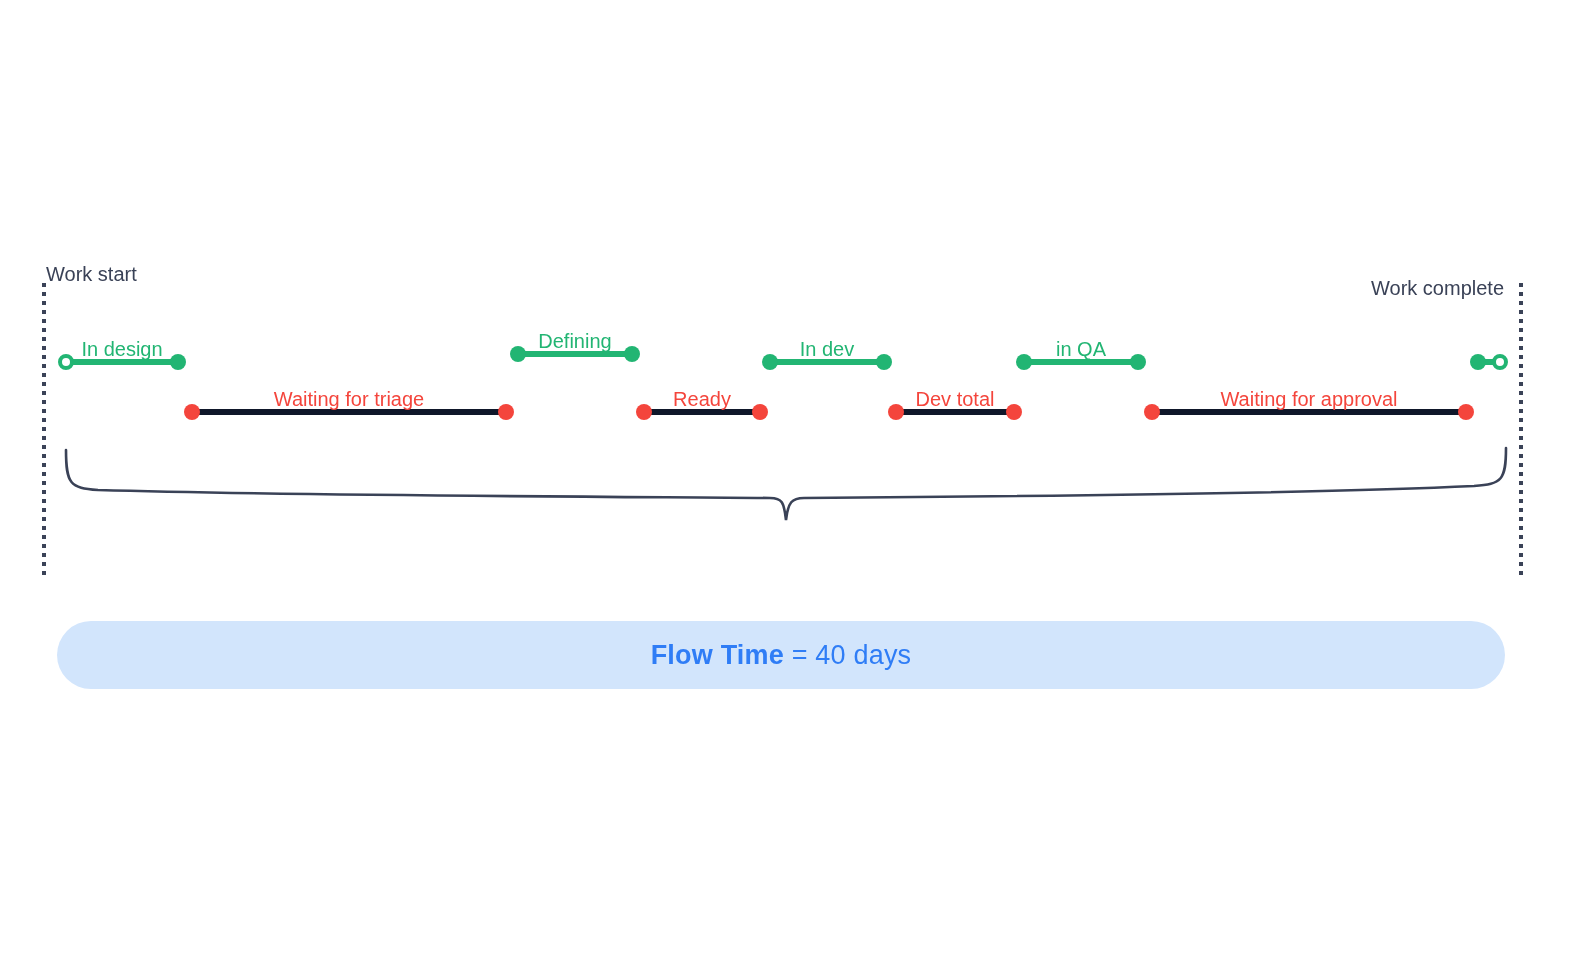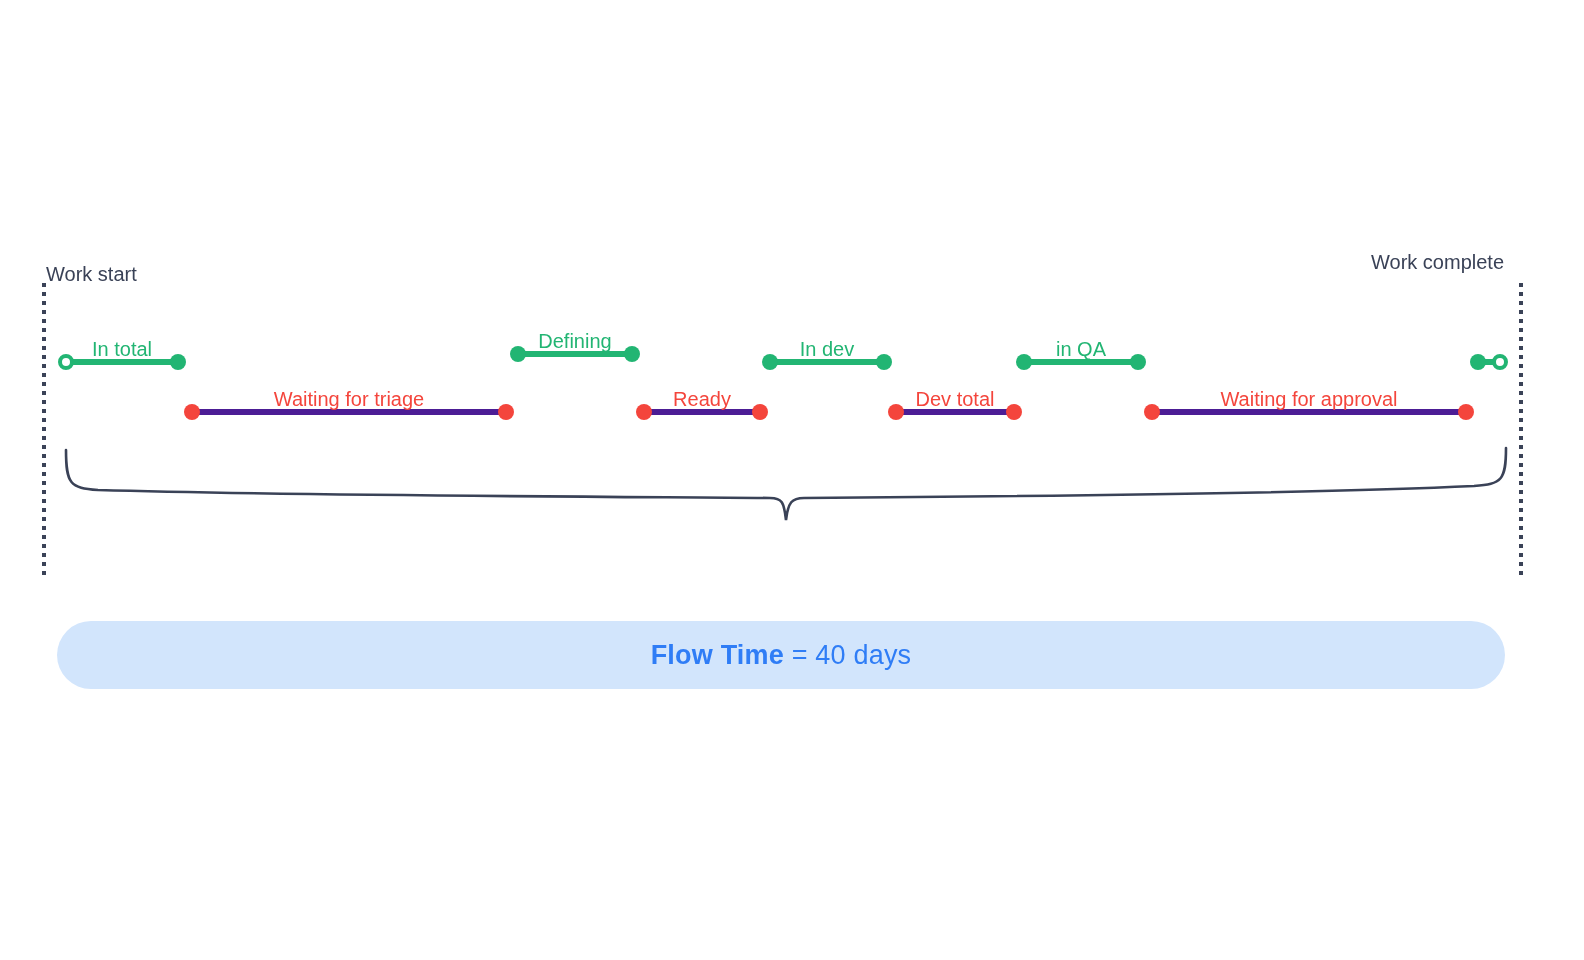--- a/index.html
+++ b/index.html
@@ -37,30 +37,30 @@
   .boundary.right { left: 1519px; }
 
   .boundary-label {
     position: absolute;
     font-size: 20px;
     color: #3a4257;
     white-space: nowrap;
     line-height: 1;
   }
   .boundary-label.start    { left: 46px;  top: 264px; }
-  .boundary-label.complete { left: 1371px; top: 252px; }
+  .boundary-label.complete { left: 1371px; top: 278px; }
 
   
   .segment {
     position: absolute;
     height: 6px;
     border-radius: 3px;
   }
   .segment.active  { background: #22b573; }
-  .segment.waiting { background: #4c1d95; }
+  .segment.waiting { background: #0f172a; }
 
   .dot {
     position: absolute;
     width: 16px;
     height: 16px;
     border-radius: 50%;
     top: 50%;
     transform: translateY(-50%);
   }
   .dot.left  { left: -8px; }
@@ -133,21 +133,21 @@
   <div class="boundary left"></div>
   <div class="boundary right"></div>
 
   <div class="boundary-label start">Work start</div>
   <div class="boundary-label complete">Work complete</div>
 
   <div id="active-row">
       <div class="segment active" style="left: 66px; width: 112px; top: 359px;">
         <span class="dot left hollow"></span>
         <span class="dot right solid"></span>
-        <span class="seg-label">In total</span>
+        <span class="seg-label">In design</span>
       </div>
       <div class="segment active" style="left: 518px; width: 114px; top: 351px;">
         <span class="dot left solid"></span>
         <span class="dot right solid"></span>
         <span class="seg-label">Defining</span>
       </div>
       <div class="segment active" style="left: 770px; width: 114px; top: 359px;">
         <span class="dot left solid"></span>
         <span class="dot right solid"></span>
         <span class="seg-label">In dev</span>

